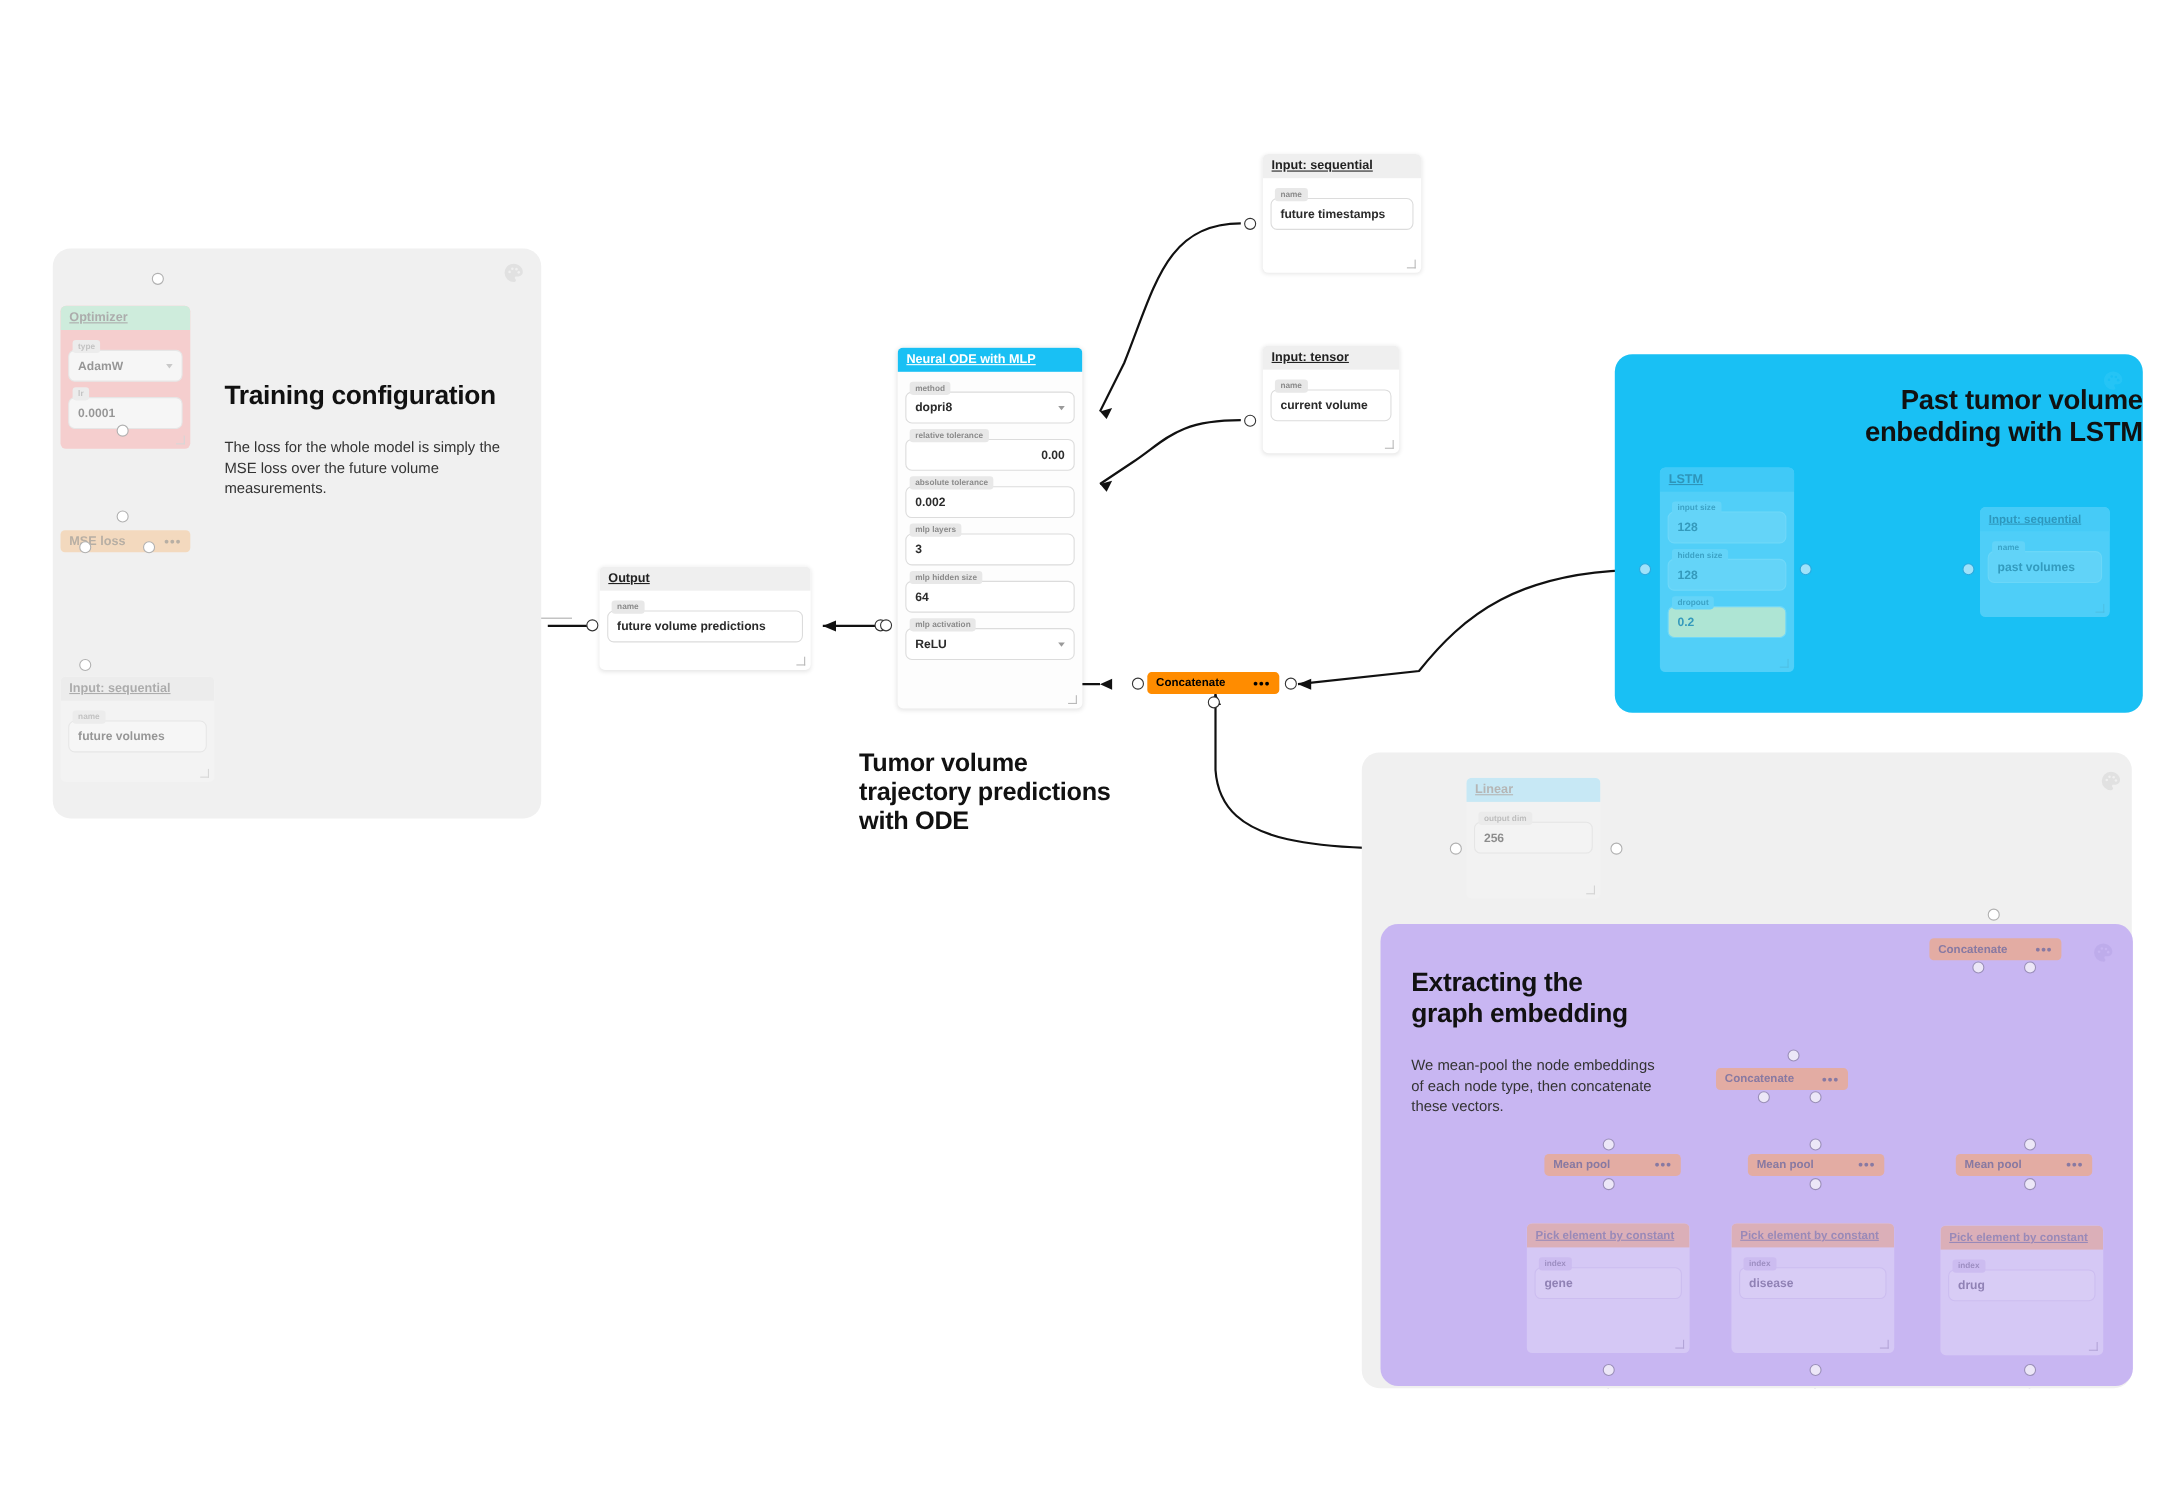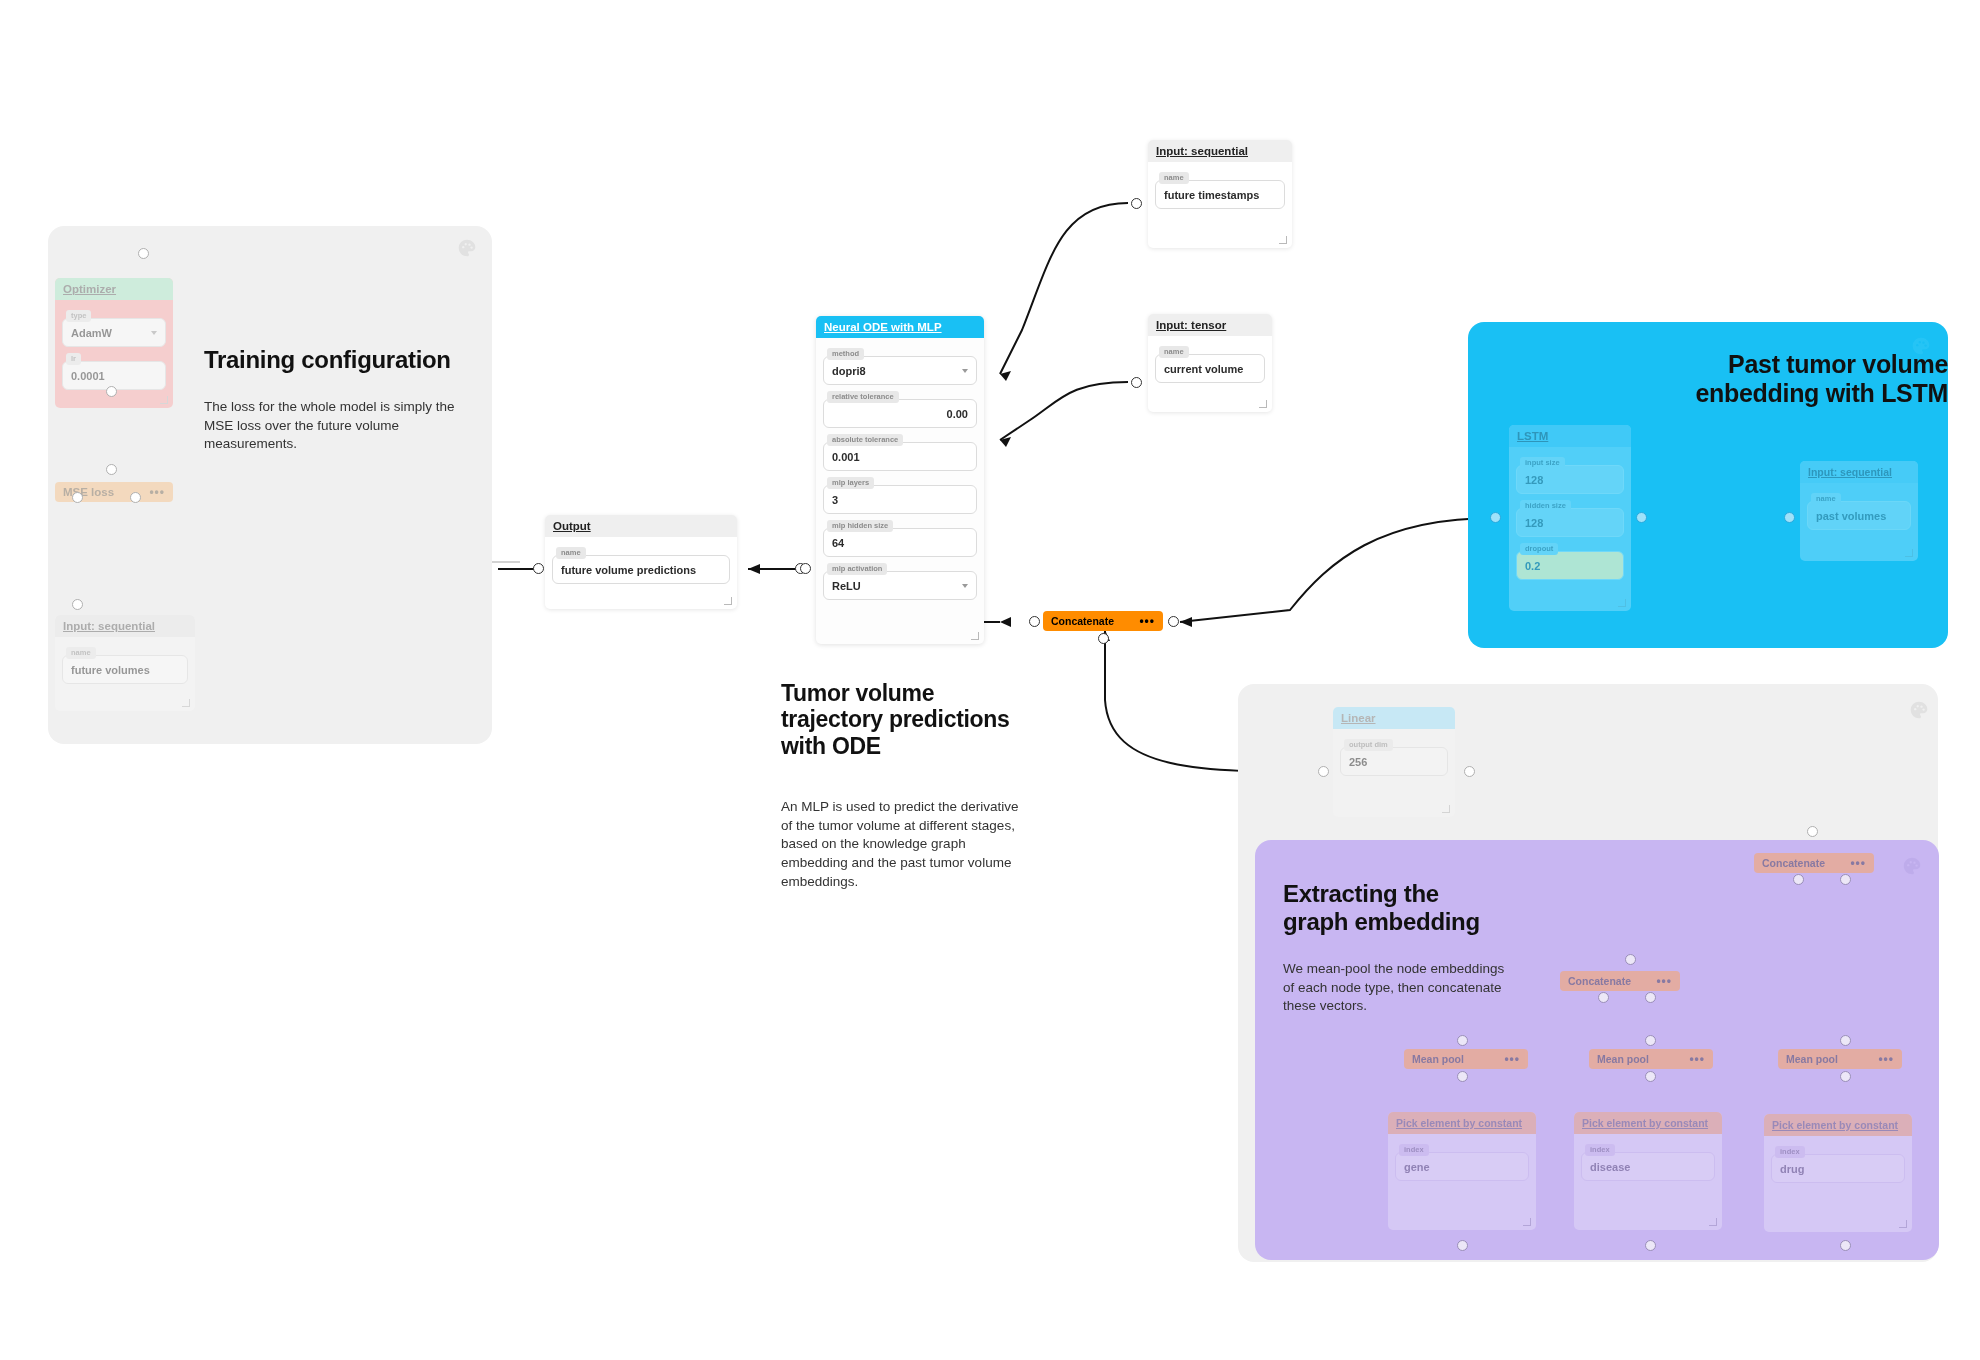--- a/index.html
+++ b/index.html
@@ -205,21 +205,21 @@
       <span>Neural ODE with MLP</span>
     </div>
     <div class="node-body" style="height:290px;">
       <span class="fieldlabel">method</span>
       <div class="field sel">dopri8</div>
 
       <span class="fieldlabel">relative tolerance</span>
       <div class="field rightnum">0.00</div>
 
       <span class="fieldlabel">absolute tolerance</span>
-      <div class="field">0.001</div>
+      <div class="field">0.002</div>
 
       <span class="fieldlabel">mlp layers</span>
       <div class="field">3</div>
 
       <span class="fieldlabel">mlp hidden size</span>
       <div class="field">64</div>
 
       <span class="fieldlabel">mlp activation</span>
       <div class="field sel">ReLU</div>
 
@@ -407,19 +407,14 @@
       <span class="fieldlabel" style="background:#d0c1f0;color:#8477a5;">index</span>
       <div class="field" style="background:#e3daf8;border-color:#cfc2ef;color:#6f6390;">drug</div>
       <div class="resize" style="border-color:#a79bc9;"></div>
     </div>
   </div>
   <div class="port lav" style="left:1840px;top:1240px;"></div>
 
   <div class="group-title" style="left:781px;top:680px;font-size:23px;width:300px;">Tumor volume
 trajectory predictions
 with ODE</div>
-  <div class="group-desc" style="left:781px;top:798px;width:300px;font-size:13.5px;">An MLP is used to predict the derivative
-of the tumor volume at different stages,
-based on the knowledge graph
-embedding and the past tumor volume
-embeddings.</div>
 
 </div>
 
 </body></html>

